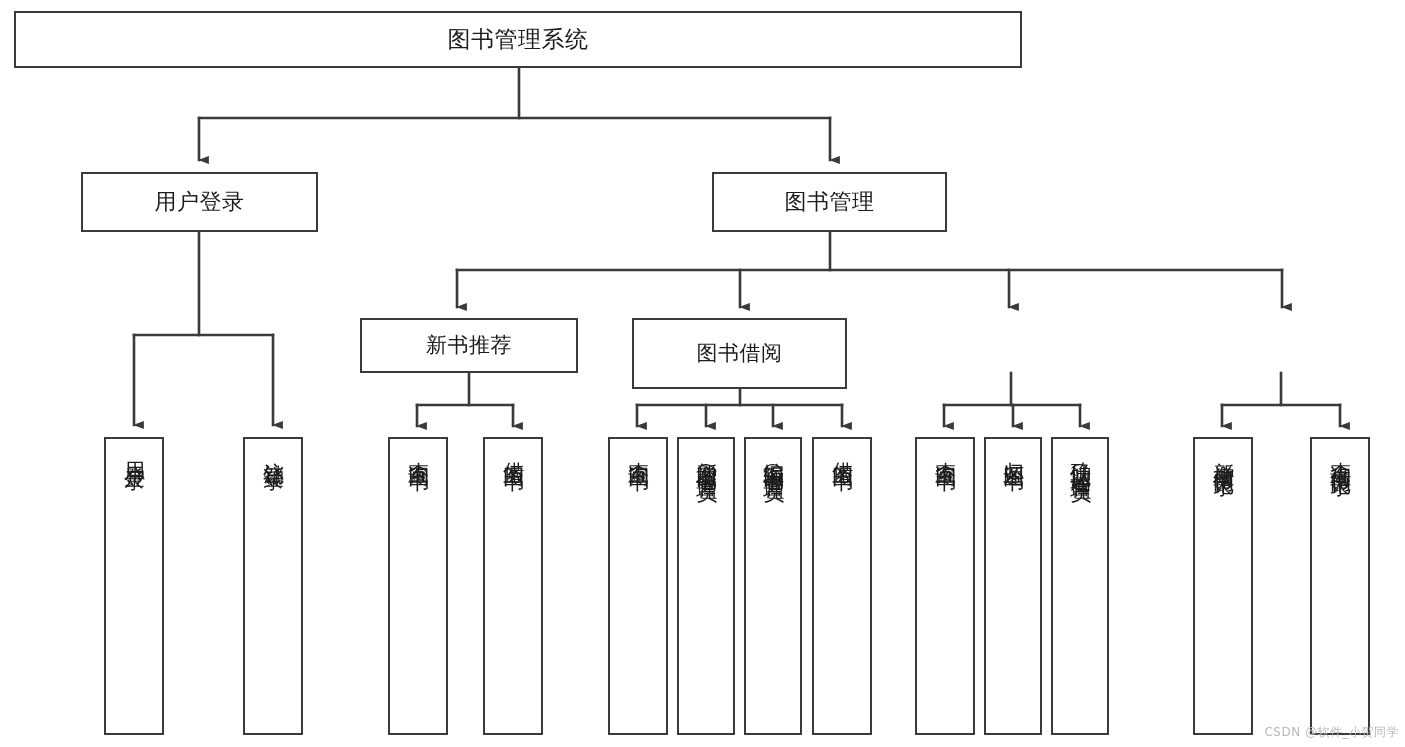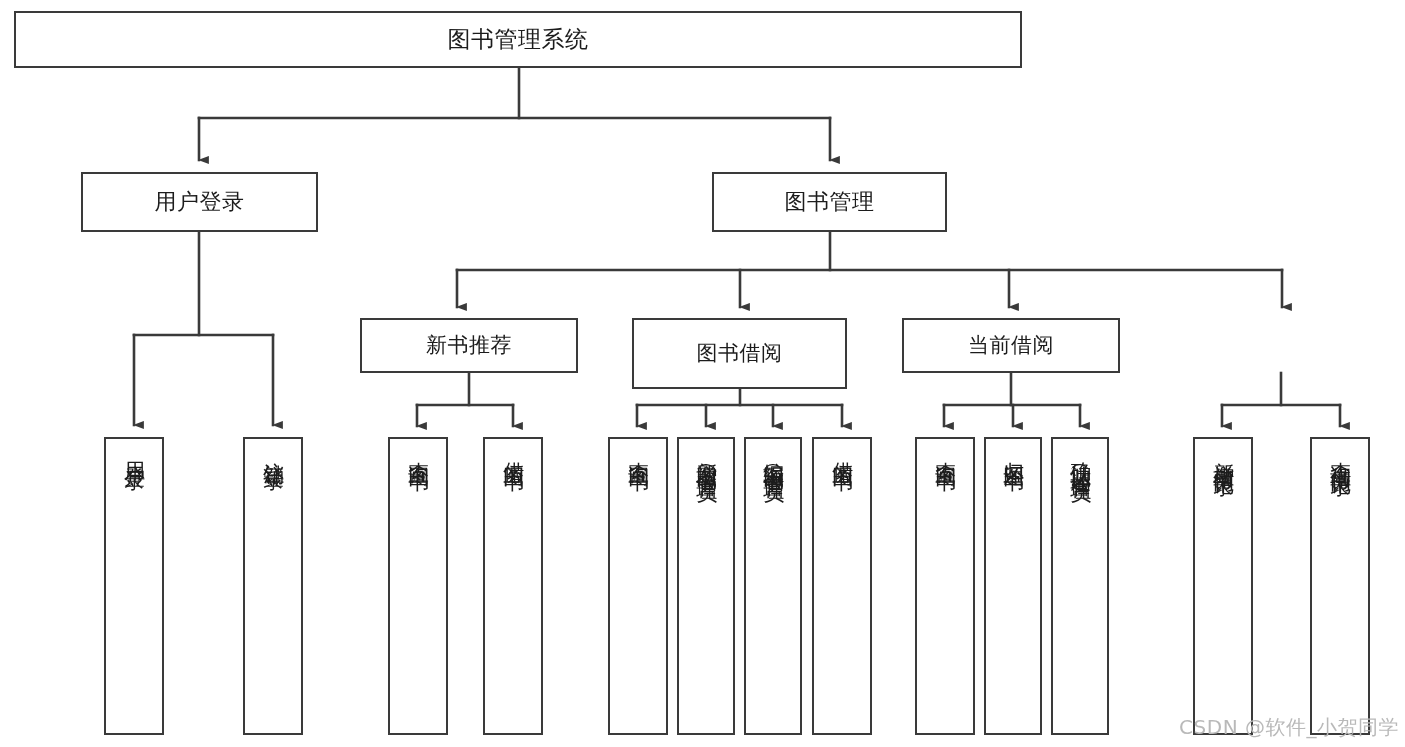--- a/index.html
+++ b/index.html
@@ -57,21 +57,21 @@
     font-size: 21px;
     line-height: 1.32;
     letter-spacing: 3px;
     white-space: nowrap;
     text-align: left;
   }
   .watermark {
     position: absolute;
     right: 6px;
     bottom: 6px;
-    font-size: 20px;
+    font-size: 12px;
     color: #b9b9b9;
     letter-spacing: 0.5px;
     white-space: nowrap;
     user-select: none;
     margin-left: 16px;
   }
 </style>
 </head>
 <body>
 
@@ -142,23 +142,20 @@
   </div>
 
   <div class="node lvl1" style="left:712px; top:172px; width:235px; height:60px;">
     <span class="label">图书管理</span>
   </div>
 
   <div class="node lvl2" style="left:632px; top:318px; width:215px; height:71px;">
     <span class="label">图书借阅</span>
   </div>
 
-  <div class="node lvl2" style="left:902px; top:318px; width:218px; height:55px;">
-    <span class="label">当前借阅</span>
-  </div>
 
 
   <div class="node leaf" style="left:104px; top:437px; width:60px; height:298px;">
     <span class="label">用户登录</span>
   </div>
 
   <div class="node leaf" style="left:243px; top:437px; width:60px; height:298px;">
     <span class="label">注销登录</span>
   </div>
 

